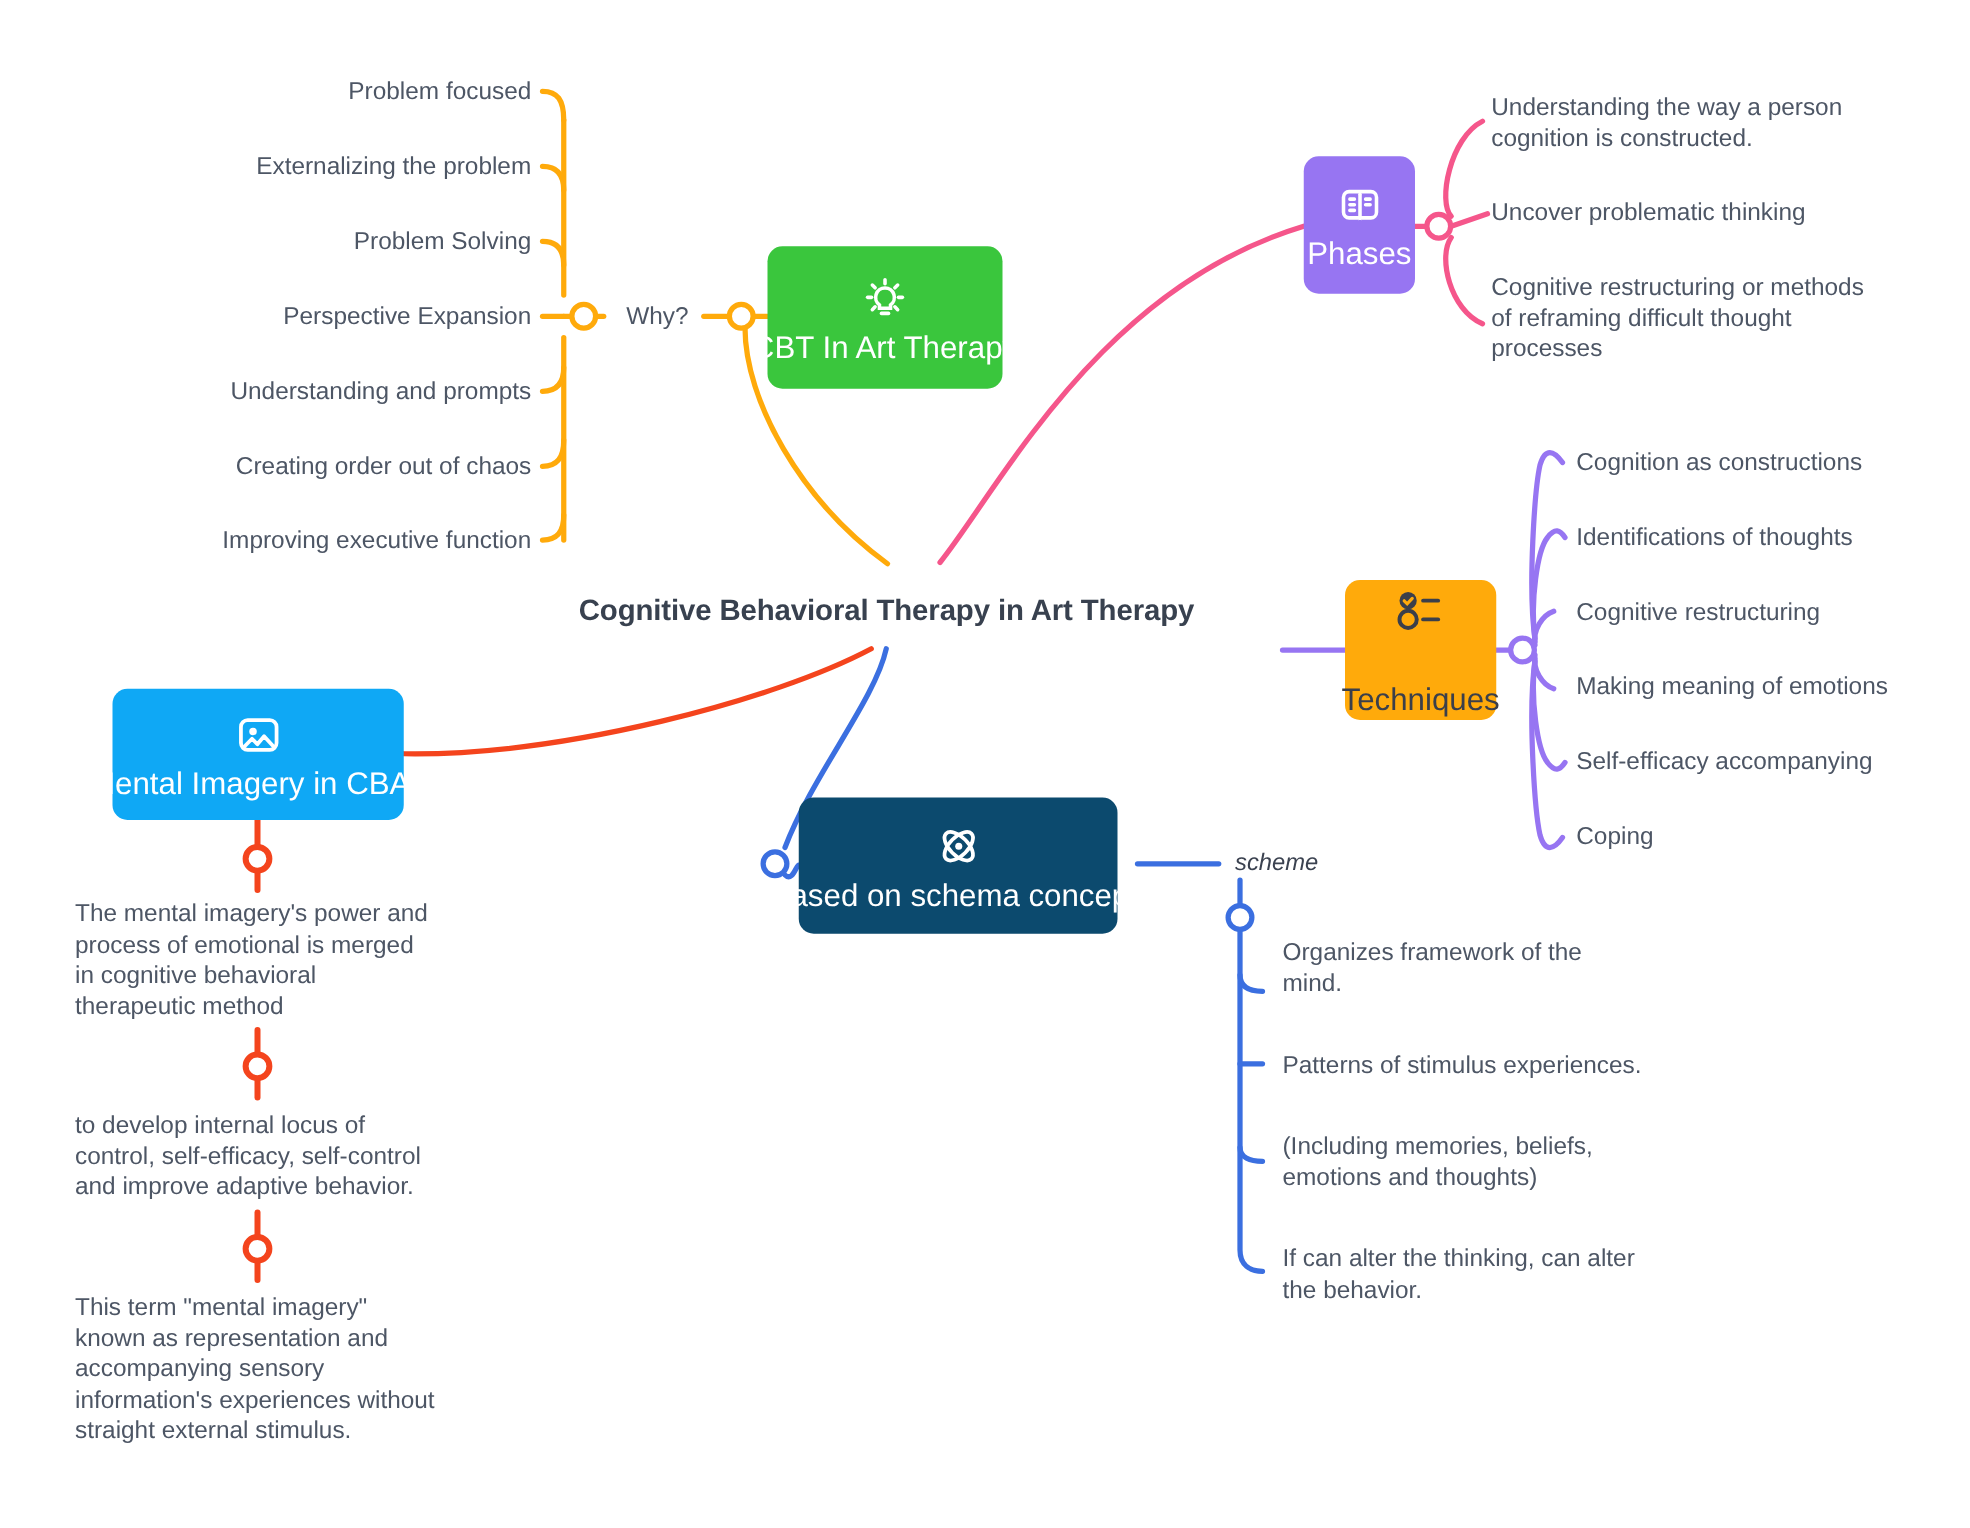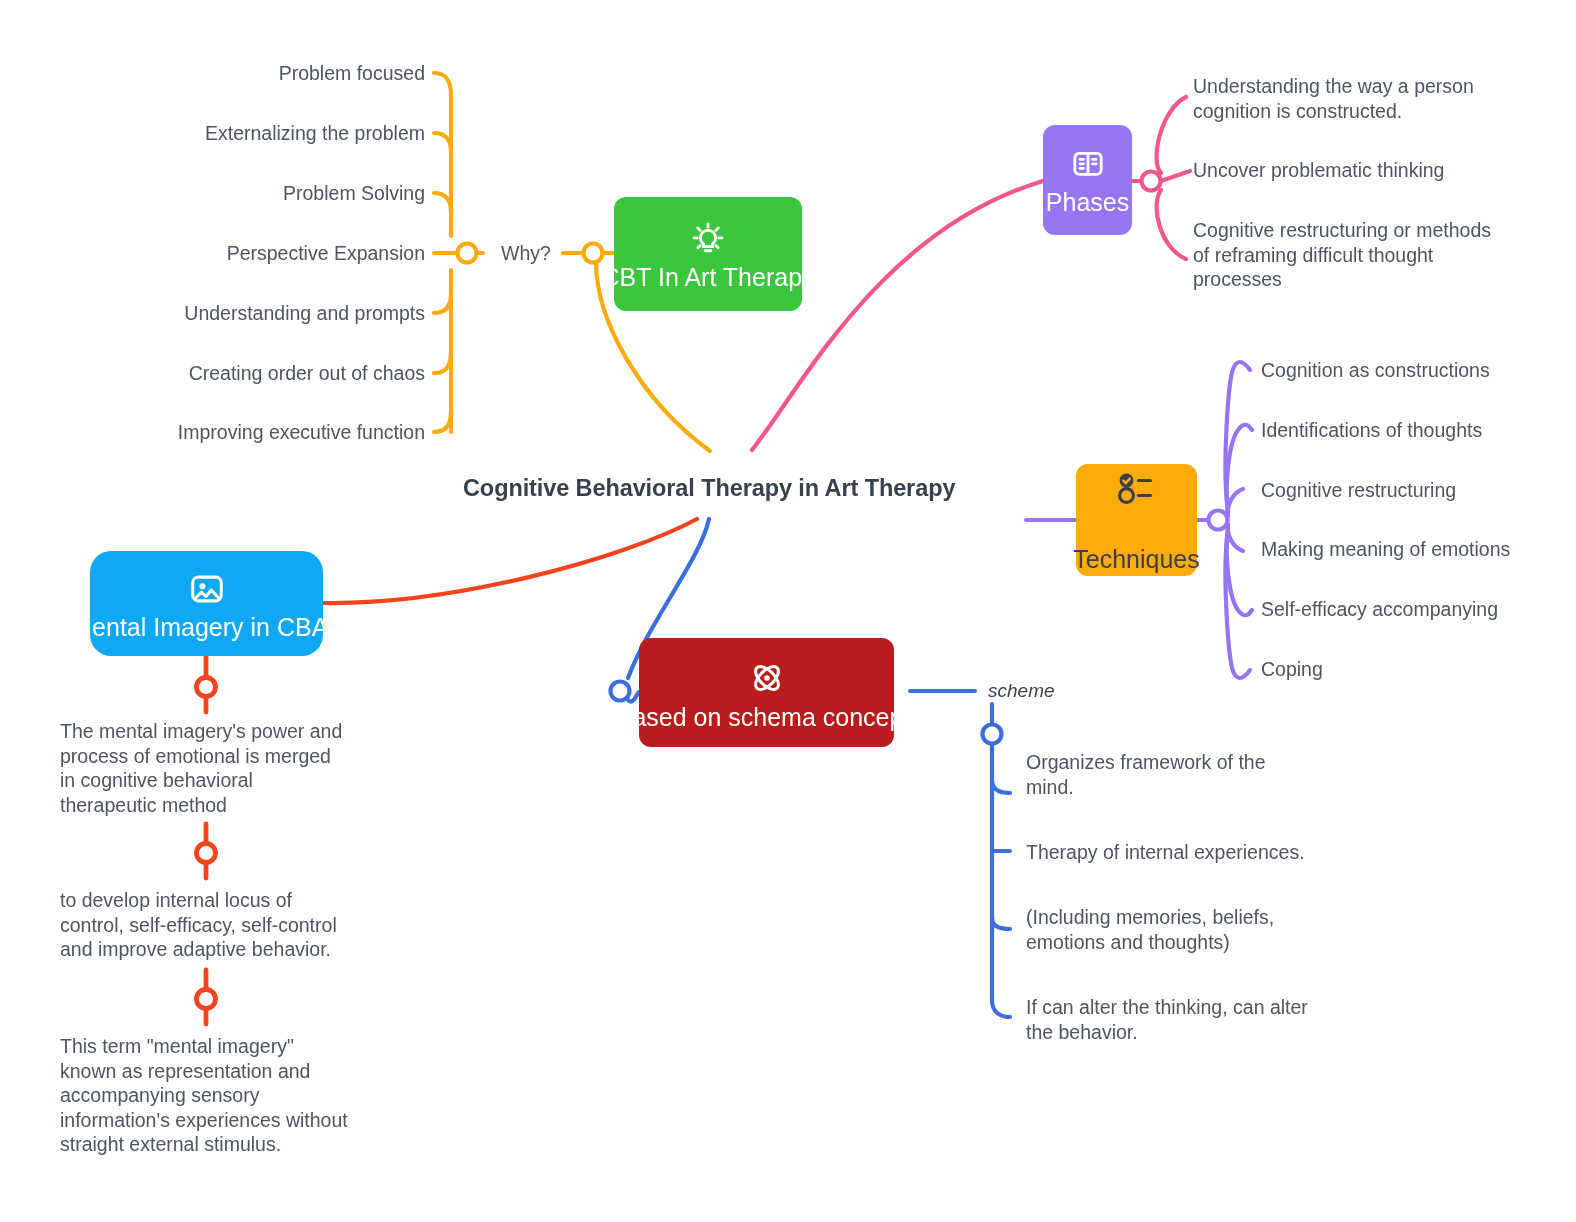--- a/index.html
+++ b/index.html
@@ -61,22 +61,22 @@
   .box .tx{
     font-size:25px;
     line-height:22px;
     color:#ffffff;
     white-space:nowrap;
   }
   #box-cbt{left:614px;top:197px;width:188px;height:114px;background:#3AC63D;}
   #box-phases{left:1043px;top:125px;width:89px;height:110px;background:#9775F2;}
   #box-tech{left:1076px;top:464px;width:121px;height:112px;background:#FFAA0B;gap:34px;}
   #box-tech .tx{color:#3b3f4a;}
-  #box-mental{left:90px;top:551px;width:233px;height:105px;background:#0FA8F5;border-radius:21px;}
-  #box-schema{left:639px;top:638px;width:255px;height:109px;background:#b91c1c;}
+  #box-mental{left:90px;top:551px;width:233px;height:105px;background:#0FA8F5;}
+  #box-schema{left:639px;top:638px;width:255px;height:109px;background:#0c4a6e;}
 
   .italic{font-style:italic;font-size:19px;color:#3b4250;}
 
   
 </style>
 </head>
 <body>
 
 <div id="stage">
 
@@ -259,17 +259,17 @@
         <ellipse cx="12" cy="12" rx="4.4" ry="8.6" transform="rotate(-45 12 12)"></ellipse>
         <circle cx="12" cy="12" r="1.7" fill="#ffffff" stroke="none"></circle>
       </svg>
     </span>
     <span class="tx">Based on schema concept.</span>
   </div>
 
   <div class="lbl italic" style="left:988px;top:679px;">scheme</div>
 
   <div class="lbl wrap" style="left:1026px;top:750px;width:250px;">Organizes framework of the mind.</div>
-  <div class="lbl wrap" style="left:1026px;top:840px;width:300px;">Therapy of internal experiences.</div>
+  <div class="lbl wrap" style="left:1026px;top:840px;width:300px;">Patterns of stimulus experiences.</div>
   <div class="lbl wrap" style="left:1026px;top:905px;width:260px;">(Including memories, beliefs, emotions and thoughts)</div>
   <div class="lbl wrap" style="left:1026px;top:995px;width:290px;">If can alter the thinking, can alter the behavior.</div>
 
 </div>
 
 </body></html>

